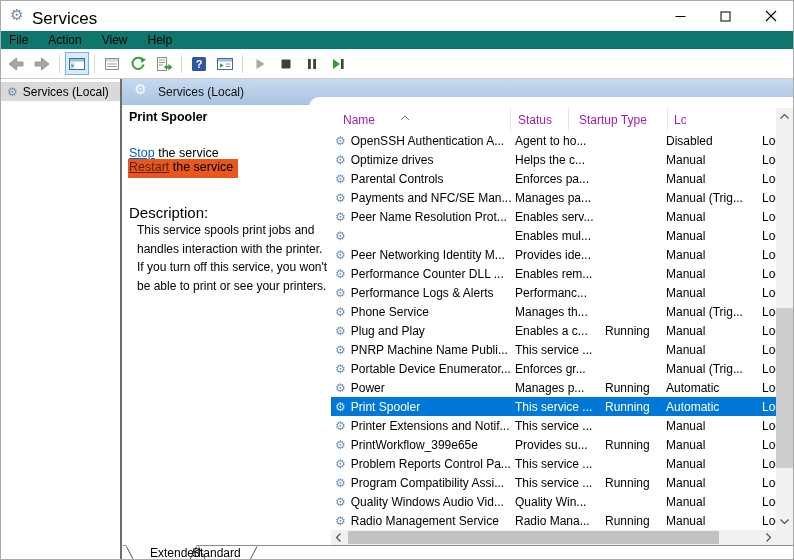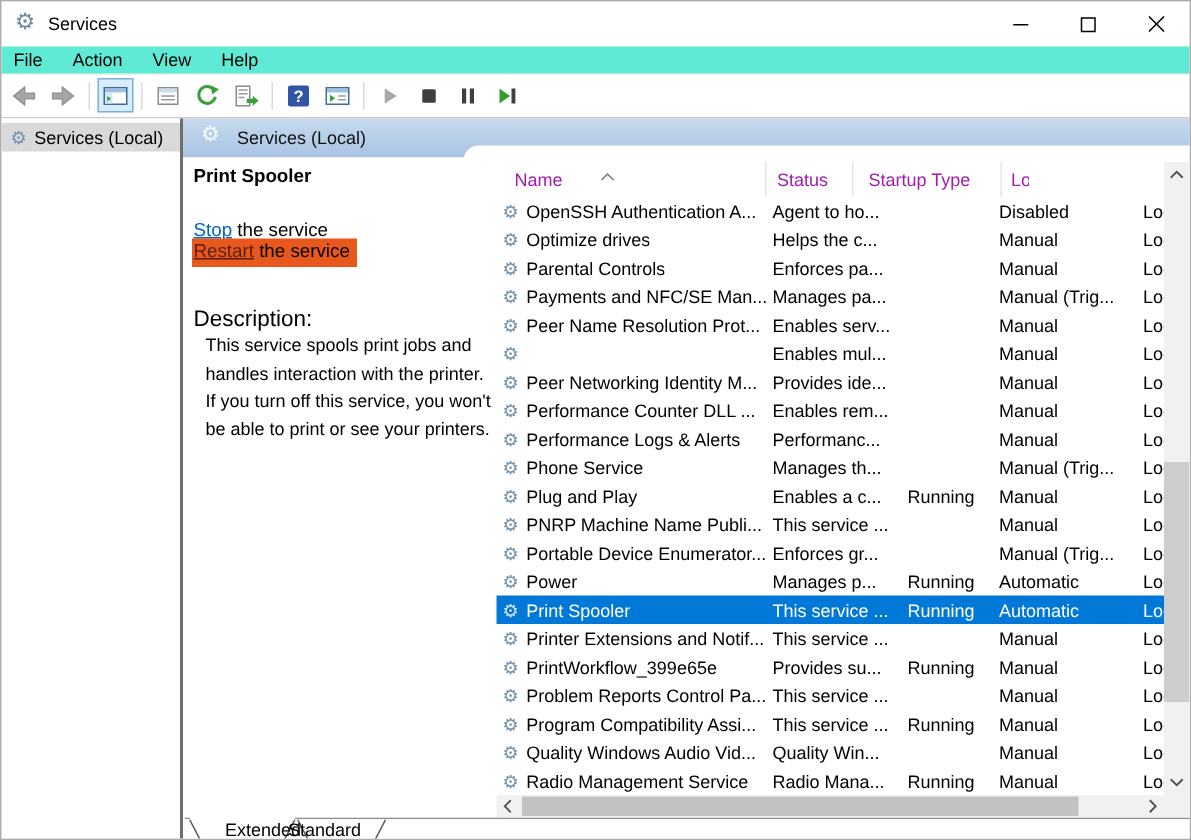--- a/index.html
+++ b/index.html
@@ -6,26 +6,26 @@
   #window{
     position:relative;width:794px;height:560px;box-sizing:border-box;
     border:1px solid #ababab;background:#fff;overflow:hidden;
     font-family:"Liberation Sans",sans-serif;color:#000;
     --sel:#0078d7;--hl:#e8571c;--link:#0563c1;--rlink:#5b1e12;
     --bandtop:#c7daee;--bandbot:#a8c3e2;
   }
   
   .titlebar{position:absolute;top:0;left:0;right:0;height:30px;background:#fff;}
   .app-gear{position:absolute;left:9px;top:5px;font-size:15px;line-height:18px;color:#6d8aa6;}
-  .wtitle{position:absolute;left:31px;top:8px;font-size:12px;}
+  .wtitle{position:absolute;left:31px;top:8px;font-size:17px;}
   .winbtns{position:absolute;right:0;top:0;height:30px;display:flex;}
   .winbtn{width:45px;height:30px;display:flex;align-items:center;justify-content:center;}
   
   .menubar{position:absolute;top:30px;left:0;right:0;height:18px;display:flex;align-items:center;
-    font-size:12px;border-bottom:1px solid #f0f0f0;background:#5eead4;}
+    font-size:12px;border-bottom:1px solid #f0f0f0;background:#0f766e;}
   .menu-item{padding:1px 10px 2px 10px;}
   .menu-item:first-child{padding-left:8px;}
   
   .toolbar{position:absolute;top:49px;left:0;right:0;height:27px;display:flex;align-items:center;
     padding-left:2px;background:#fff;}
   .tbtn{width:24px;height:23px;display:flex;align-items:center;justify-content:center;margin:0 1px;box-sizing:border-box;}
   .tbtn.active{background:#d9ecfb;border:1px solid #7ab1dd;}
   .tsep{width:1px;height:18px;background:#d9d9d9;margin:0 4px;}
   .topline{position:absolute;top:77px;left:0;right:0;height:1px;background:#cccccc;}
   

